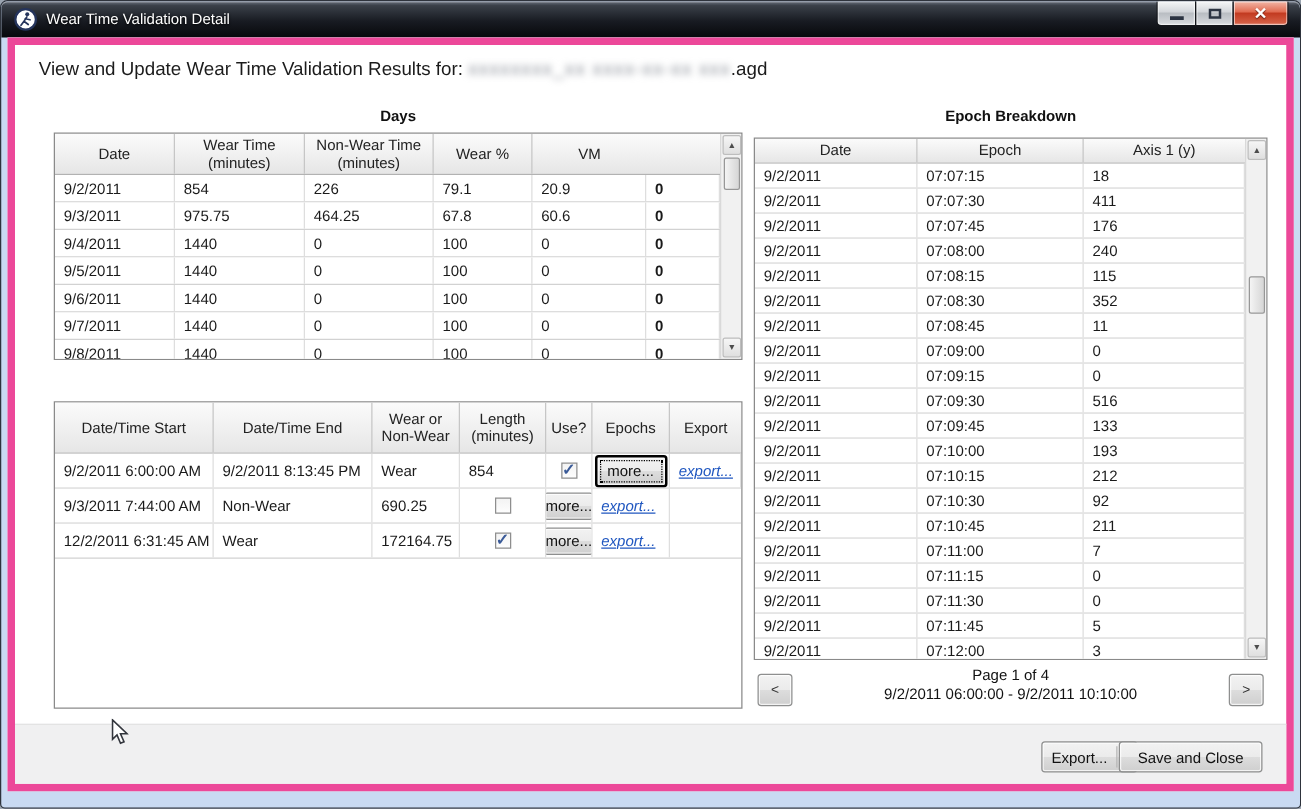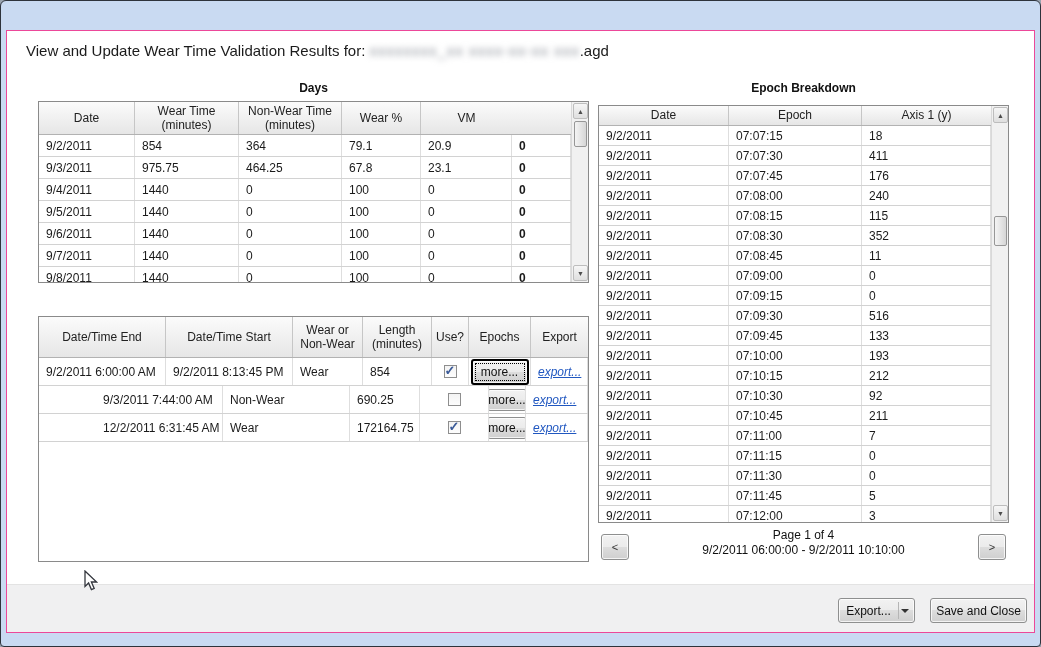--- a/index.html
+++ b/index.html
@@ -29,21 +29,21 @@
   .winbtn.close {
     width:44px; border-radius:0 0 4px 0; border-left:none;
     background:linear-gradient(to bottom,#f3b8a9 0%,#e06a50 45%,#c23a20 50%,#d8664c 100%);
   }
   .glyph-min { width:11px; height:3px; background:#2c3442; margin-top:8px; }
   .glyph-max { width:10px; height:8px; border:2px solid #2c3442; background:transparent; }
   .glyph-close { color:#fff; font-size:13px; font-weight:bold; text-shadow:0 1px 1px #5a170b; line-height:1; }
   
   .content {
     position:absolute; left:5px; right:5px; top:29px; bottom:13px;
-    background:#ffffff; border:1px solid #ec4899;
+    background:#ffffff; border:6px solid #ec4899;
   }
   .heading { position:absolute; left:19px; top:11px; font-size:15px; color:#1b1b1b; white-space:nowrap; }
   .blurred { display:inline-block; filter:blur(3px); color:#8a8f98; letter-spacing:1px; }
   .section-title { position:absolute; font-size:12px; font-weight:bold; color:#111; text-align:center; }
   
   .tbl { position:absolute; background:#fff; border:1px solid #8a8a8a; overflow:hidden; }
   .tbl.has-sb { padding-right:17px; }
   .hdr { display:flex; background:linear-gradient(to bottom,#fbfbfb,#e6e6e6); border-bottom:1px solid #b2b2b2; }
   .hcell {
     flex:none; display:flex; align-items:center; justify-content:center; text-align:center;
@@ -68,21 +68,21 @@
   
   .epoch { left:591px; top:74px; width:411px; height:418px; }
   .epoch .hdr { height:20px; }
   .epoch .row { height:20px; }
   .epoch .hcell:nth-child(1),.epoch .cell:nth-child(1){width:130px;}
   .epoch .hcell:nth-child(2),.epoch .cell:nth-child(2){width:133px;text-align:right;}
   .epoch .hcell:nth-child(3),.epoch .cell:nth-child(3){width:129px;}
   
   .periods { left:31px; top:285px; width:551px; height:246px; }
   .periods .hdr { height:41px; }
-  .periods .row { height:28px;justify-content:flex-end; }
+  .periods .row { height:28px; }
   .periods .hcell:nth-child(1),.periods .cell:nth-child(1){width:127px;}
   .periods .hcell:nth-child(2),.periods .cell:nth-child(2){width:127px;}
   .periods .hcell:nth-child(3),.periods .cell:nth-child(3){width:70px;}
   .periods .hcell:nth-child(4),.periods .cell:nth-child(4){width:69px;}
   .periods .hcell:nth-child(5),.periods .cell:nth-child(5){width:37px;}
   .periods .hcell:nth-child(6),.periods .cell:nth-child(6){width:62px;}
   .periods .hcell:nth-child(7),.periods .cell:nth-child(7){width:57px;}
   .c-center { justify-content:center; padding-left:0; }
   
   .sb { position:absolute; top:0; right:0; bottom:0; width:17px; background:#f1f1f1; border-left:1px solid #d9d9d9; }
@@ -100,62 +100,81 @@
   }
   .more-btn { width:54px; height:22px; }
   .more-btn.focused { border:2px solid #000; outline:1px dotted #000; outline-offset:-5px; width:58px; height:26px; }
   .export-link { font-size:12px; font-style:italic; color:#2057c0; text-decoration:underline; cursor:pointer; white-space:nowrap; }
   
   .page-btn { position:absolute; width:28px; height:26px; font-size:11px; color:#333; }
   .page-label-block { position:absolute; left:591px; top:497px; width:411px; text-align:center; font-size:12px; color:#111; line-height:1.25; }
   
   .footer { position:absolute; left:0; right:0; bottom:0; height:48px; background:#f0f0f1; border-top:1px solid #e3e3e3; }
   .footer .btn { position:absolute; top:13px; height:25px; font-size:12px; }
-  .save-btn { right:7px; width:97px; }
+  .save-btn { right:19px; width:115px; }
   .export-btn { right:119px; width:77px; padding-right:16px; }
   .dd-arrow { position:absolute; right:5px; top:10px; width:0; height:0; border-left:4px solid transparent; border-right:4px solid transparent; border-top:4px solid #333; }
   .dd-sep { position:absolute; right:15px; top:3px; bottom:3px; width:1px; background:#b5b5b5; }
   .cursor { position:absolute; left:77px; top:539px; width:14px; height:21px; z-index:50; }
 </style>
 </head>
 <body>
 
 <div class="window">
 
+  <div class="titlebar">
+    <svg class="app-icon" viewBox="0 0 19 19">
+      <circle cx="9.5" cy="9.5" r="8.2" fill="#ffffff" stroke="#25345c" stroke-width="1.8"></circle>
+      <circle cx="10.8" cy="5.4" r="1.6" fill="#25345c"></circle>
+      <path d="M10.5 7.5 L8.2 11 L5.8 14.2 M8.2 11 L11.6 13.6 M9.2 9 L13 9.8" stroke="#25345c" stroke-width="1.4" fill="none" stroke-linecap="round"></path>
+    </svg>
+    <span class="title-text">Wear Time Validation Detail</span>
+    <div class="winbtns">
+      <div class="winbtn min">
+          <div class="glyph-min"></div>
+        </div>
+      <div class="winbtn max">
+          <div class="glyph-max"></div>
+        </div>
+      <div class="winbtn close">
+          <span class="glyph-close">✕</span>
+        </div>
+    </div>
+  </div>
 
   <div class="content">
 
     <div class="heading"><span>View and Update Wear Time Validation Results for: </span><span class="blurred">xxxxxxxx_xx xxxx-xx-xx xxx</span><span>.agd</span></div>
 
     <div class="section-title" style="left:31px; top:50px; width:551px;">Days</div>
     <div class="tbl days has-sb">
       <div class="hdr">
         <div class="hcell">Date</div>
         <div class="hcell">Wear Time
 (minutes)</div>
         <div class="hcell">Non-Wear Time
 (minutes)</div>
         <div class="hcell">Wear %</div>
         <div class="hcell">VM</div>
       </div>
       <div>
           <div class="row">
             <div class="cell">9/2/2011</div>
             <div class="cell">854</div>
-            <div class="cell">364</div>
+            <div class="cell">226</div>
             <div class="cell">79.1</div>
             <div class="cell">20.9</div>
             <div class="cell">0</div>
           </div>
           <div class="row">
             <div class="cell">9/3/2011</div>
             <div class="cell">975.75</div>
             <div class="cell">464.25</div>
             <div class="cell">67.8</div>
-            <div class="cell">23.1</div>
+            <div class="cell">60.6</div>
             <div class="cell">0</div>
           </div>
           <div class="row">
             <div class="cell">9/4/2011</div>
             <div class="cell">1440</div>
             <div class="cell">0</div>
             <div class="cell">100</div>
             <div class="cell">0</div>
             <div class="cell">0</div>
           </div>
@@ -194,22 +213,22 @@
         </div>
       <div class="sb">
         <div class="sb-btn sb-up">▲</div>
         <div class="sb-thumb" style="top:19px; height:26px;"></div>
         <div class="sb-btn sb-dn">▼</div>
       </div>
     </div>
 
     <div class="tbl periods">
       <div class="hdr">
+        <div class="hcell">Date/Time Start</div>
         <div class="hcell">Date/Time End</div>
-        <div class="hcell">Date/Time Start</div>
         <div class="hcell">Wear or
 Non-Wear</div>
         <div class="hcell">Length
 (minutes)</div>
         <div class="hcell">Use?</div>
         <div class="hcell">Epochs</div>
         <div class="hcell">Export</div>
       </div>
 
       <div class="row">

